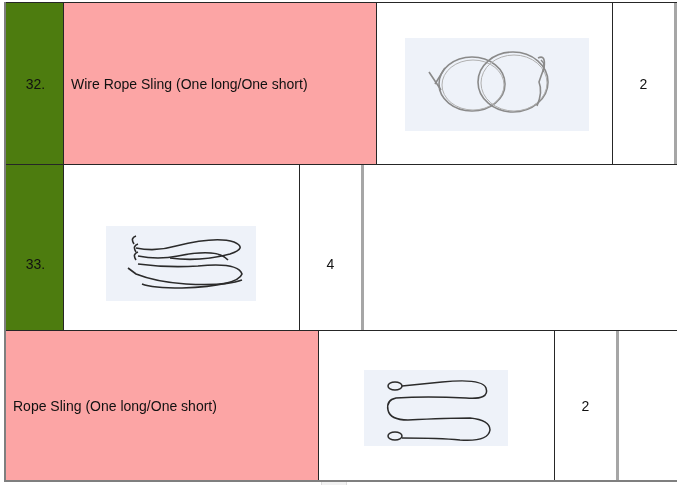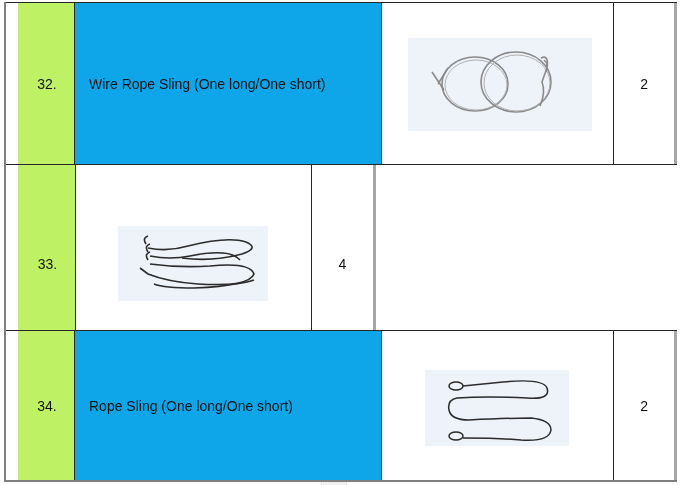--- a/index.html
+++ b/index.html
@@ -4,22 +4,22 @@
 <style>
   html, body { margin: 0; padding: 0; background: #ffffff; }
   body { width: 680px; height: 485px; position: relative; overflow: hidden;
          font-family: "Liberation Sans", sans-serif; }
   .table { position: absolute; left: 4px; top: 2px; width: 673px; height: 480px;
            border-left: 2px solid #7f7f7f; border-bottom: 2px solid #7f7f7f; box-sizing: border-box; }
   .row { position: absolute; left: 0; width: 671px; display: flex; box-sizing: border-box;
          border-top: 1.5px solid #262626; }
   .cell { box-sizing: border-box; height: 100%; display: flex; align-items: center;
           border-right: 1.5px solid #262626; font-size: 14px; color: #111; }
-  .c1 { width: 58px; background: #bef264; justify-content: center; padding-left: 2px; margin-left: 12px; }
-  .c2 { width: 313px; background: #0ea5e9; padding-left: 14px; }
+  .c1 { width: 58px; background: #4d7c0f; justify-content: center; padding-left: 2px; }
+  .c2 { width: 313px; background: #fca5a5; padding-left: 7px; }
   .c3 { width: 236px; background: #ffffff; justify-content: center; }
   .c4 { width: 64px; background: #ffffff; justify-content: center; border-right: 3px solid #a6a6a6; }
   .img-panel { background: #eef2f9; display: flex; align-items: center; justify-content: center; }
   .bottom-tab { position: absolute; left: 321px; top: 482px; width: 24px; height: 3px;
                 background: #f2f2f2; border-left: 1px solid #ddd; border-right: 1px solid #ddd; }
 </style>
 </head>
 <body>
 
 <div class="table">
@@ -56,21 +56,20 @@
             <path d="M30 34 q-4 -6 2 -8 M32 38 q30 4 60 2 q40 -4 44 8 q-4 12 -60 14 q-30 0 -40 -4"></path>
             <path d="M22 42 l8 6 q20 8 50 10 q40 2 56 -4"></path>
           </g>
         </svg>
       </div>
     </div>
     <div class="cell c4">4</div>
   </div>
 
   <div class="row" style="top:328px; height:150px;">
-    <div class="cell c1">34.</div>
     <div class="cell c2">Rope Sling (One long/One short)</div>
     <div class="cell c3">
       <div class="img-panel" style="width:144px;height:76px;margin-left:-2px;margin-top:4px;">
         <svg width="144" height="76" viewBox="0 0 144 76">
           <g fill="none" stroke="#2b2b2b" stroke-width="1.5">
             <ellipse cx="31" cy="16" rx="7" ry="4"></ellipse>
             <path d="M38 16 q20 -2 40 -4 q40 -4 44 6 q4 12 -20 10 q-40 -2 -70 0 q-10 2 -8 12 q2 10 20 10 q40 -2 62 -2 q20 2 20 12 q-2 12 -30 10 q-20 -2 -58 -2"></path>
             <ellipse cx="31" cy="66" rx="7" ry="4"></ellipse>
           </g>
         </svg>

